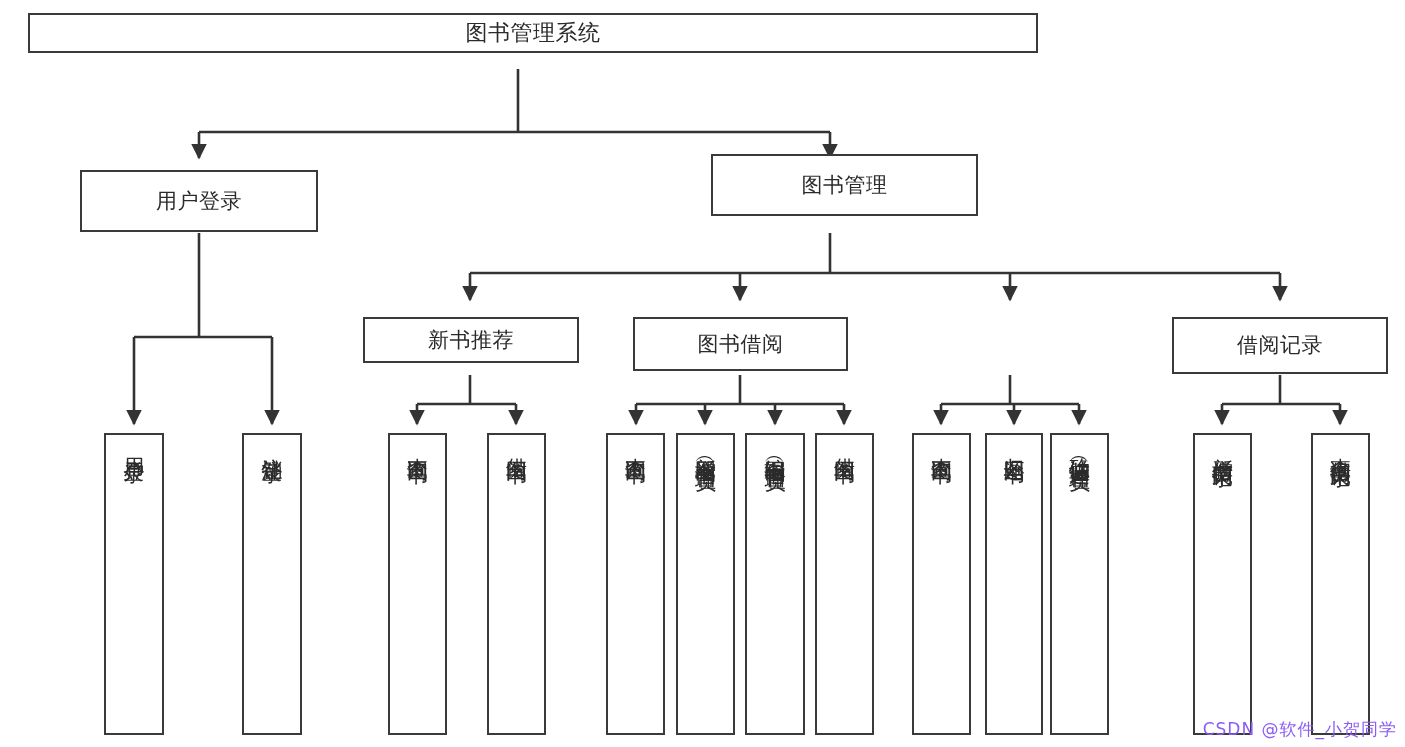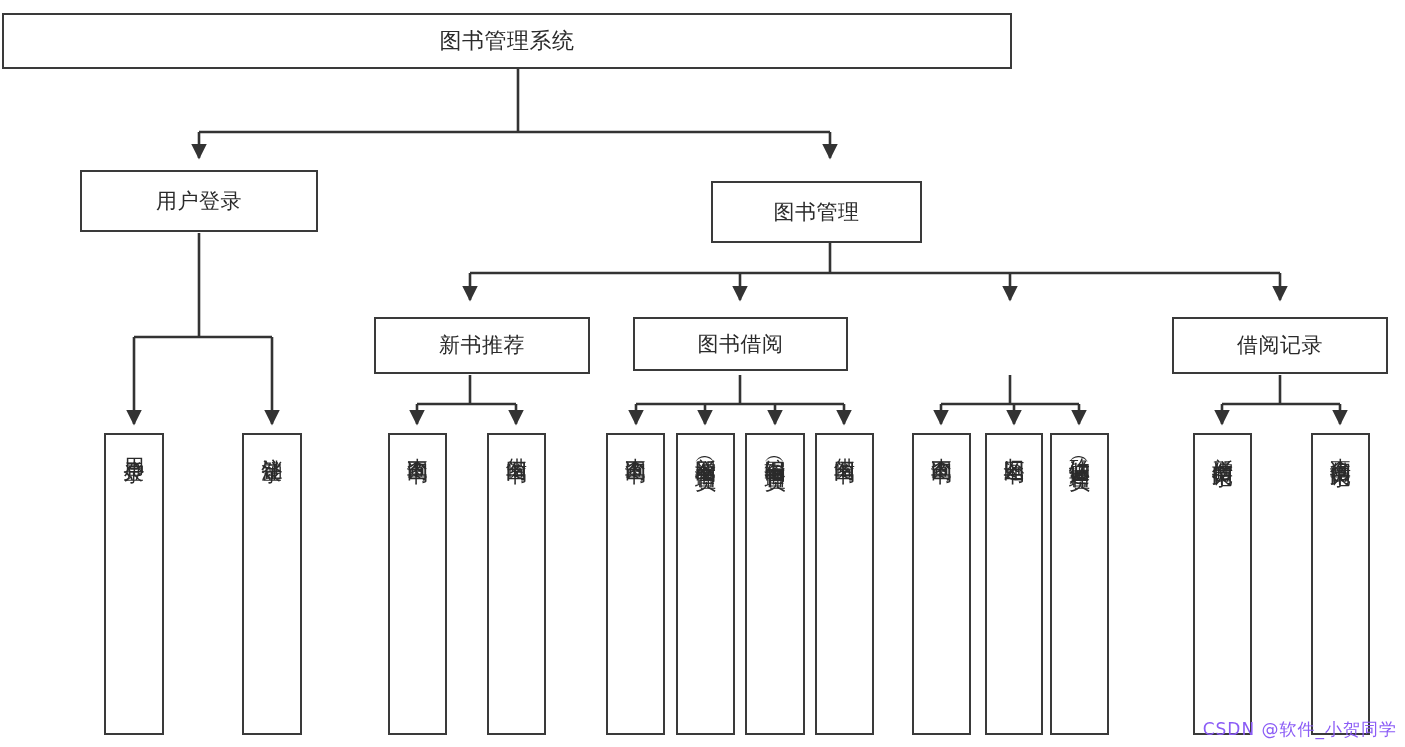--- a/index.html
+++ b/index.html
@@ -121,32 +121,32 @@
       <path d="M 1014 404 L 1014 424" marker-end="url(#arrow)"></path>
       <path d="M 1079 404 L 1079 424" marker-end="url(#arrow)"></path>
 
       <path d="M 1280 375 L 1280 404"></path>
       <path d="M 1222 404 L 1340 404"></path>
       <path d="M 1222 404 L 1222 424" marker-end="url(#arrow)"></path>
       <path d="M 1340 404 L 1340 424" marker-end="url(#arrow)"></path>
     </g>
   </svg>
 
-  <div class="node horiz root" style="left:2px; top:13px; width:1010px; height:56px;">
+  <div class="node horiz root" style="left:28px; top:13px; width:1010px; height:40px;">
     <span class="node-label">图书管理系统</span>
   </div>
 
   <div class="node horiz" style="left:80px; top:170px; width:238px; height:62px;">
     <span class="node-label">用户登录</span>
   </div>
-  <div class="node horiz" style="left:711px; top:181px; width:211px; height:62px;">
+  <div class="node horiz" style="left:711px; top:154px; width:267px; height:62px;">
     <span class="node-label">图书管理</span>
   </div>
 
-  <div class="node horiz" style="left:374px; top:317px; width:216px; height:57px;">
+  <div class="node horiz" style="left:363px; top:317px; width:216px; height:46px;">
     <span class="node-label">新书推荐</span>
   </div>
   <div class="node horiz" style="left:633px; top:317px; width:215px; height:54px;">
     <span class="node-label">图书借阅</span>
   </div>
   <div class="node horiz" style="left:1172px; top:317px; width:216px; height:57px;">
     <span class="node-label">借阅记录</span>
   </div>
 
   <div class="node vert" style="left:104px; top:433px; width:60px; height:302px;">

